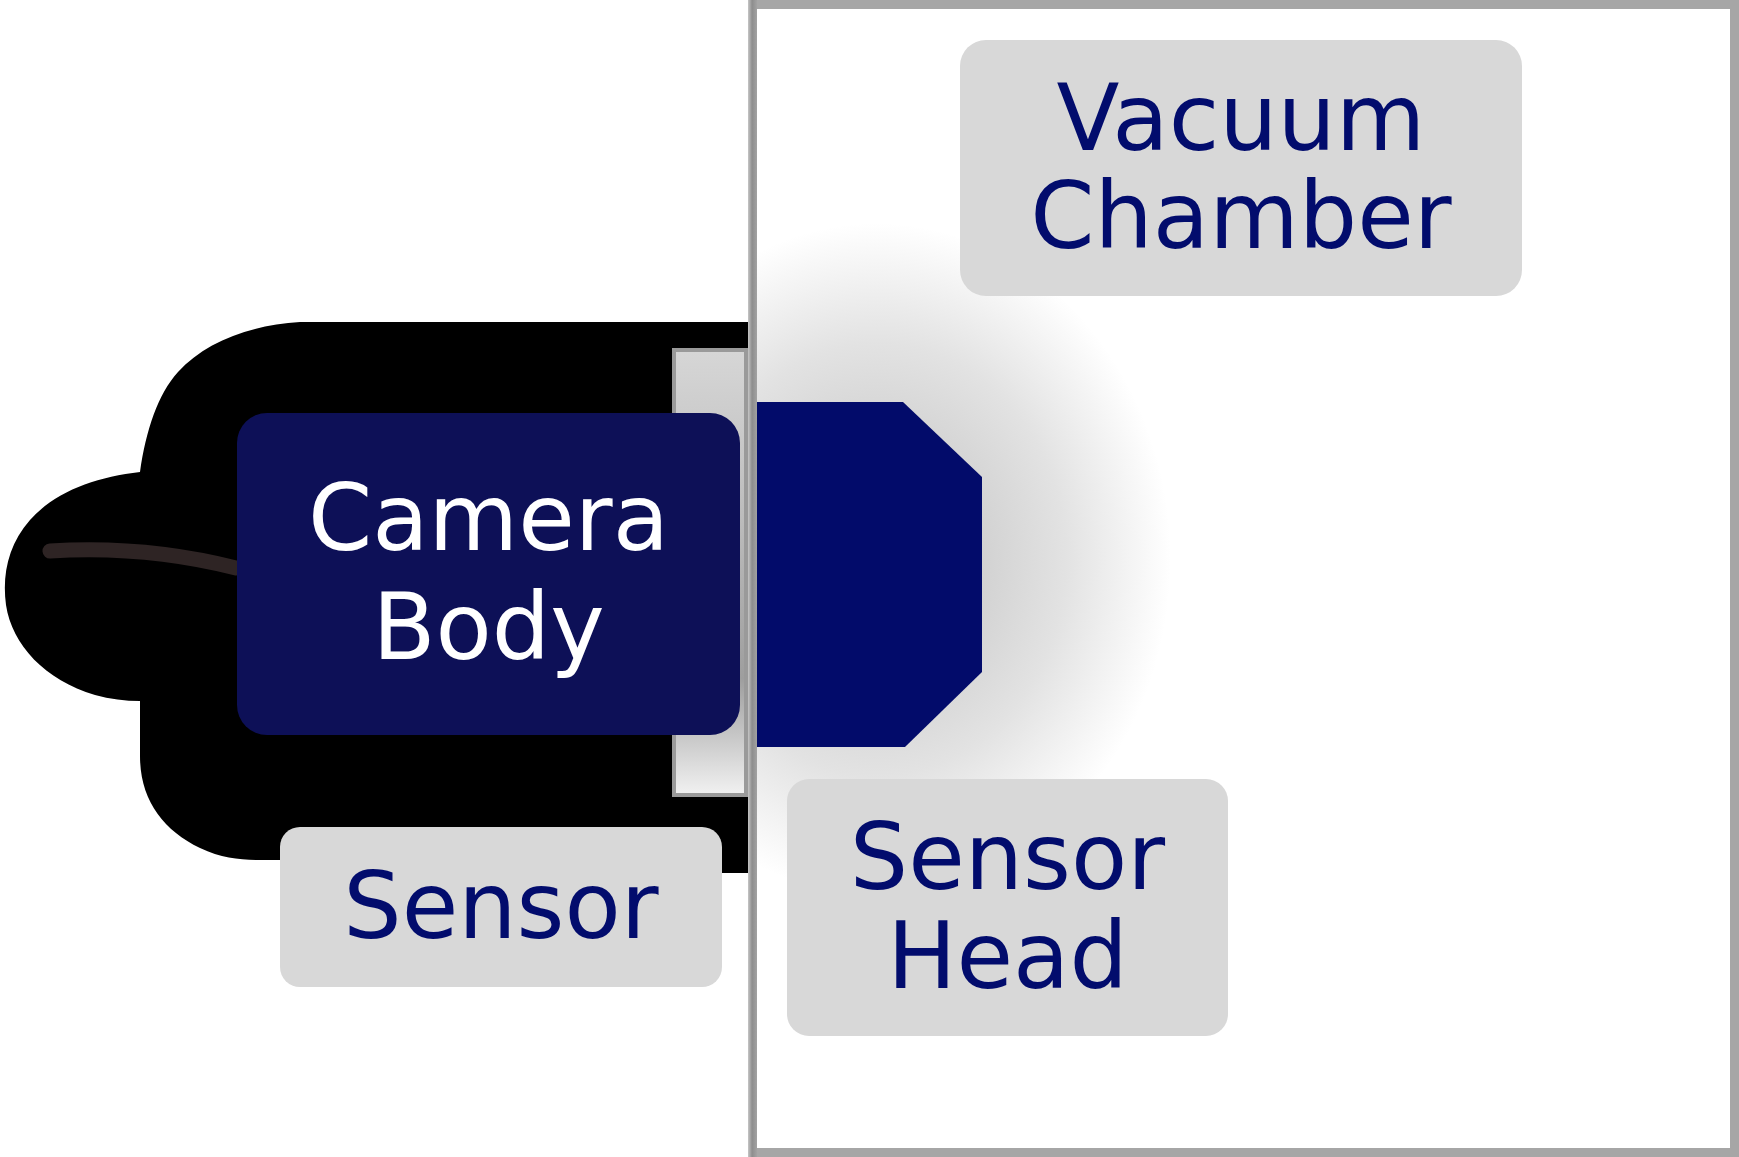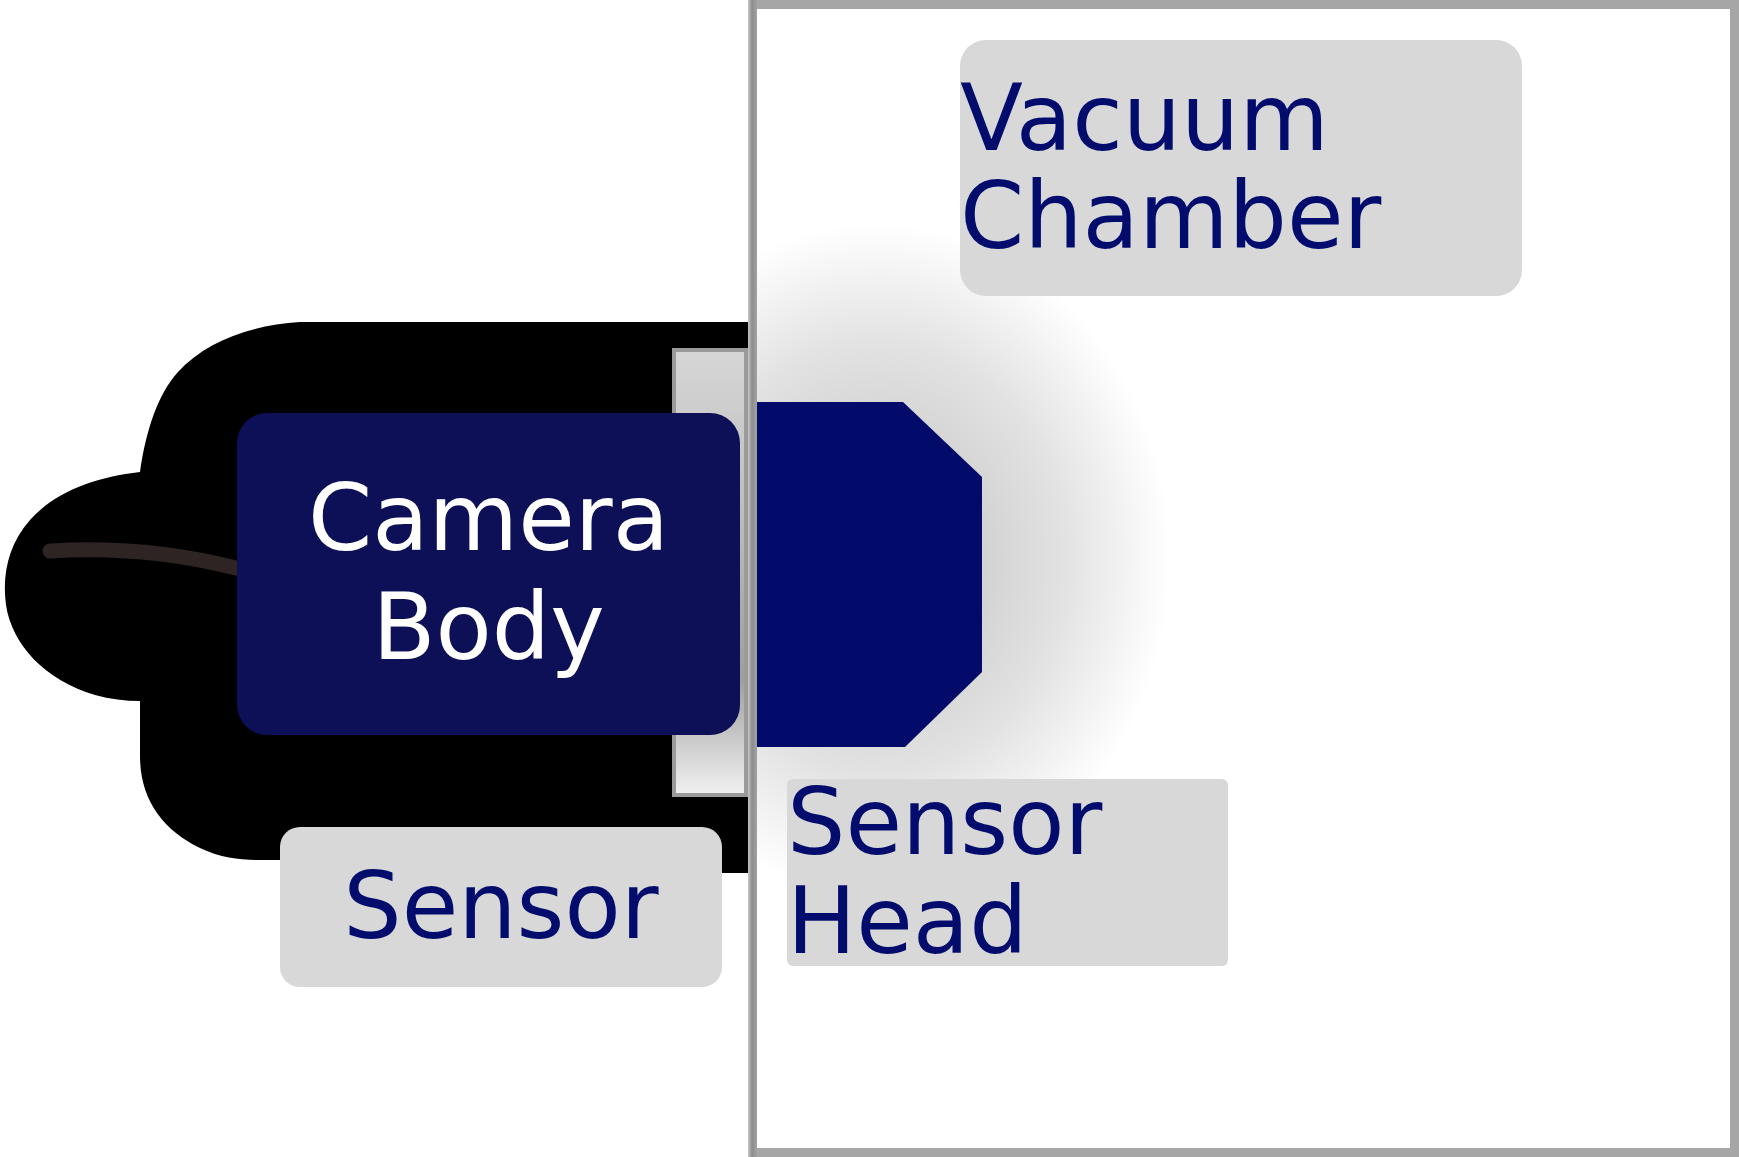--- a/index.html
+++ b/index.html
@@ -48,27 +48,27 @@
     background:#0d1057;
     display:flex;align-items:center;text-align:center;
     color:#ffffff;
     font-size:92px;line-height:1.18;
     z-index:3;
   }
   .label{
     position:absolute;
     background:#d8d8d8;
     color:#020c6d;
-    display:flex;align-items:center;justify-content:center;text-align:left;
+    display:flex;align-items:center;justify-content:center;text-align:center;
     font-size:92px;line-height:1.07;
     z-index:6;
   }
   .label-vacuum-chamber{left:960px;top:40px;width:562px;height:256px;border-radius:26px;}
   .label-flange{left:280px;top:827px;width:442px;height:160px;border-radius:20px;}
-  .label-sensor-head{left:787px;top:779px;width:441px;height:187px;border-radius:6px;}
+  .label-sensor-head{left:787px;top:779px;width:441px;height:257px;border-radius:22px;}
 </style>
 </head>
 <body>
 
 <div class="canvas">
 
   <div class="chamber">
     <div class="chamber-shadow"></div>
   </div>
 

